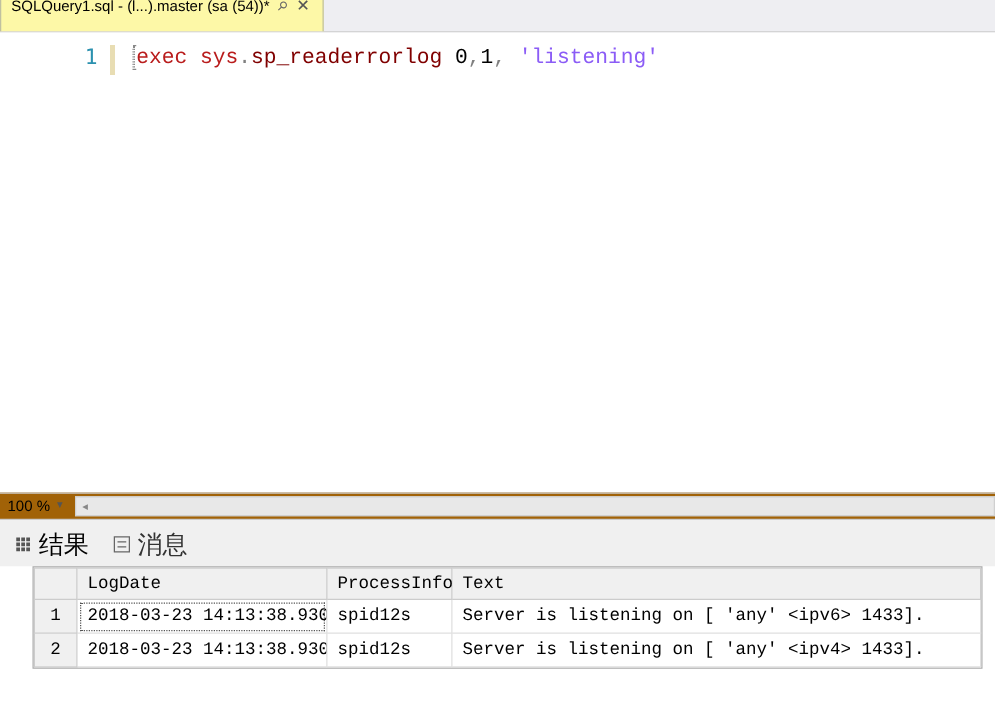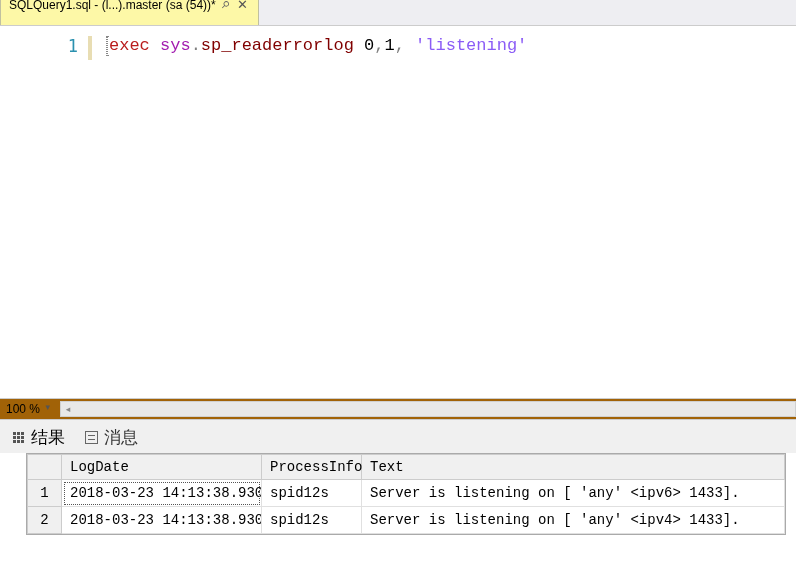--- a/index.html
+++ b/index.html
@@ -70,21 +70,21 @@
       height: 24px;
       background: #e8ddb3;
     }
     .code {
       padding: 10px 8px 0 18px;
       font-size: 17px;
       font-family: Consolas, 'Courier New', monospace;
       white-space: pre;
     }
     .kw-exec { color: #b91c1c; }
-    .kw-sys { color: #a21caf; }
+    .kw-sys { color: #b91c1c; }
     .dot { color: #808080; }
     .proc { color: #800000; }
     .num { color: #000; }
     .comma { color: #808080; }
     .str { color: #8b5cf6; }
     .cursor-box {
       display: inline-block;
       border: 1px dotted #888;
       font-size: 1px;
       width: 2px;
@@ -141,21 +141,21 @@
       font-size: 9px;
       color: #888;
     }
     .results-tab-bar {
       background: #f0f0f0;
       display: flex;
       align-items: center;
       padding: 6px 8px 4px 10px;
       gap: 18px;
       font-family: 'Microsoft YaHei', 'Segoe UI', sans-serif;
-      font-size: 17px;
+      font-size: 20px;
     }
     .results-tab {
       display: flex;
       align-items: center;
       gap: 5px;
       color: #333;
     }
     .results-tab.active {
       color: #000;
     }

